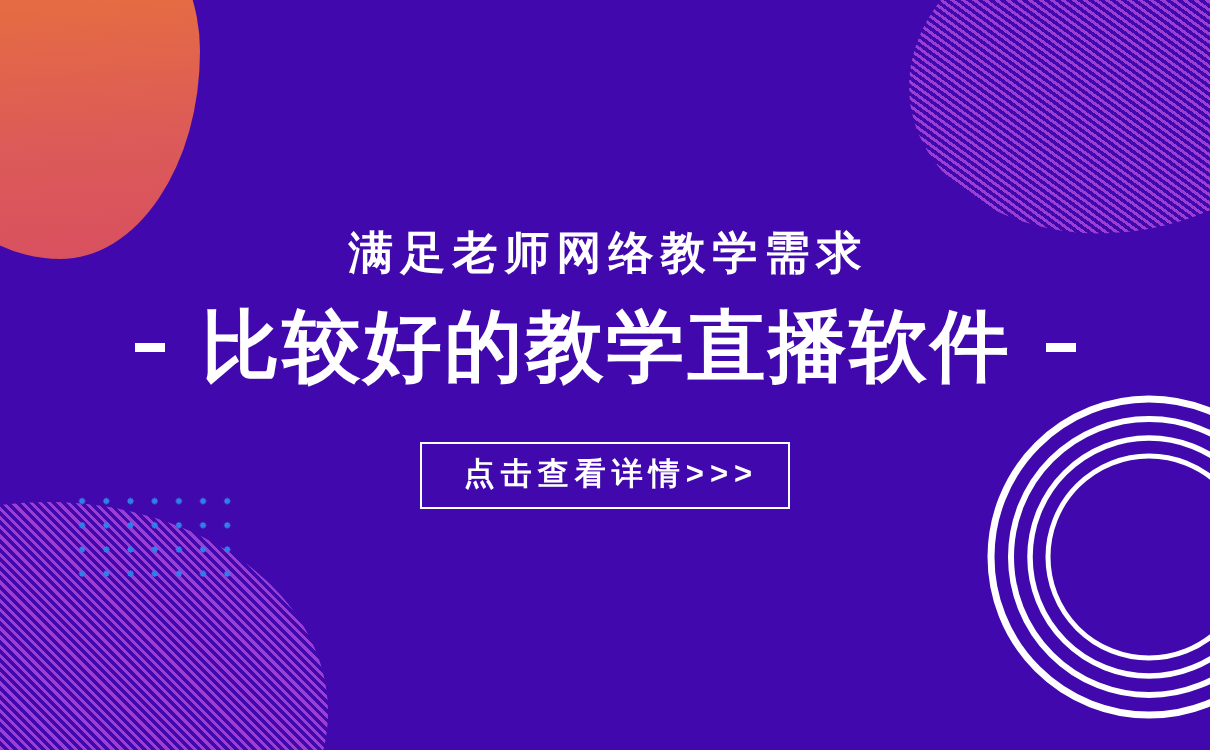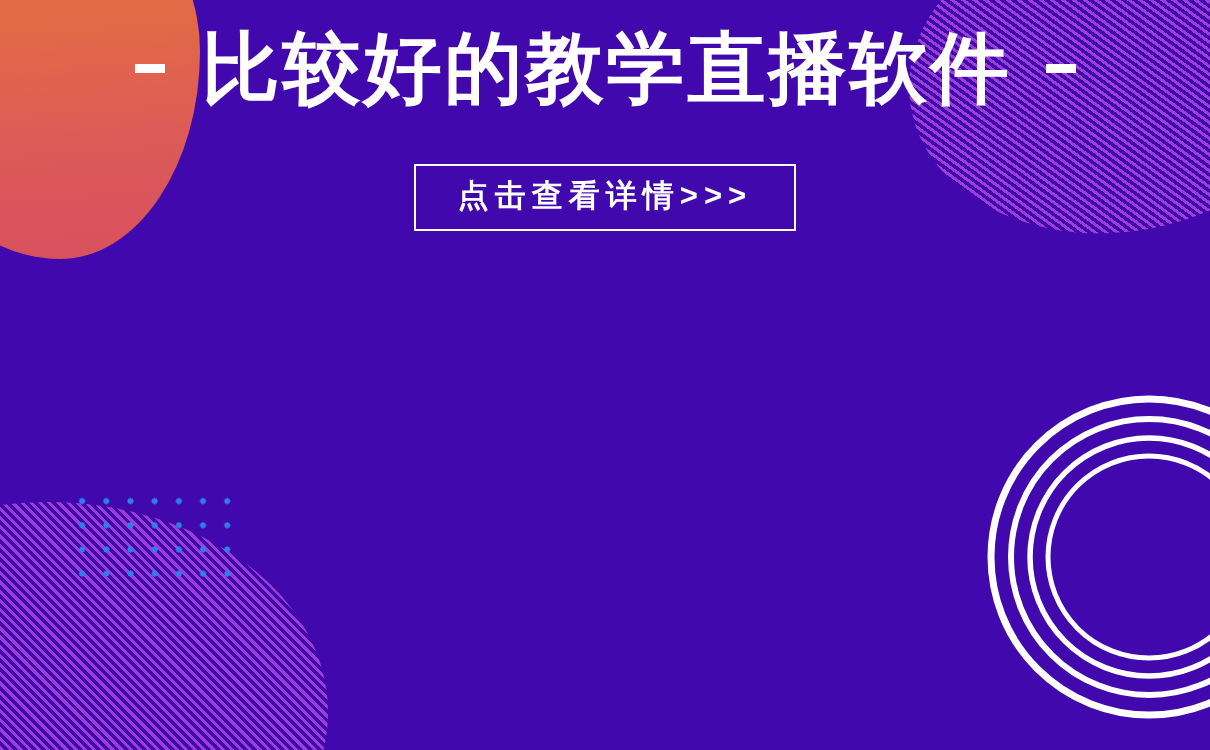--- a/index.html
+++ b/index.html
@@ -142,21 +142,21 @@
     text-indent: 3px;
     line-height: 1.1;
     white-space: nowrap;
   }
 
   .cta {
     margin-top: 52px;
     border: 2px solid #ffffff;
     background: transparent;
     color: #ffffff;
-    padding: 11px 42px 13px 36px;
+    padding: 11px 30px 13px 36px;
     font-size: 31px;
     font-weight: bold;
     letter-spacing: 6px;
     text-indent: 6px;
     line-height: 1.25;
     white-space: nowrap;
     cursor: pointer;
     font-family: "Liberation Sans", "DejaVu Sans", sans-serif;
   }
 </style>
@@ -181,20 +181,21 @@
         <circle cx="165" cy="165" r="138" stroke="#FFFFFF" stroke-width="6"></circle>
         <circle cx="165" cy="165" r="119" stroke="#FFFFFF" stroke-width="5.5"></circle>
         <circle cx="165" cy="165" r="101" stroke="#FFFFFF" stroke-width="5"></circle>
       </svg>
     </div>
 
   </div>
 
   <div class="content">
 
+    <div class="subtitle">满足老师网络教学需求</div>
 
     <div class="headline-row">
       <span class="dash"></span>
       <div class="headline">比较好的教学直播软件</div>
       <span class="dash"></span>
     </div>
 
     <button class="cta">点击查看详情&gt;&gt;&gt;</button>
 
   </div>

